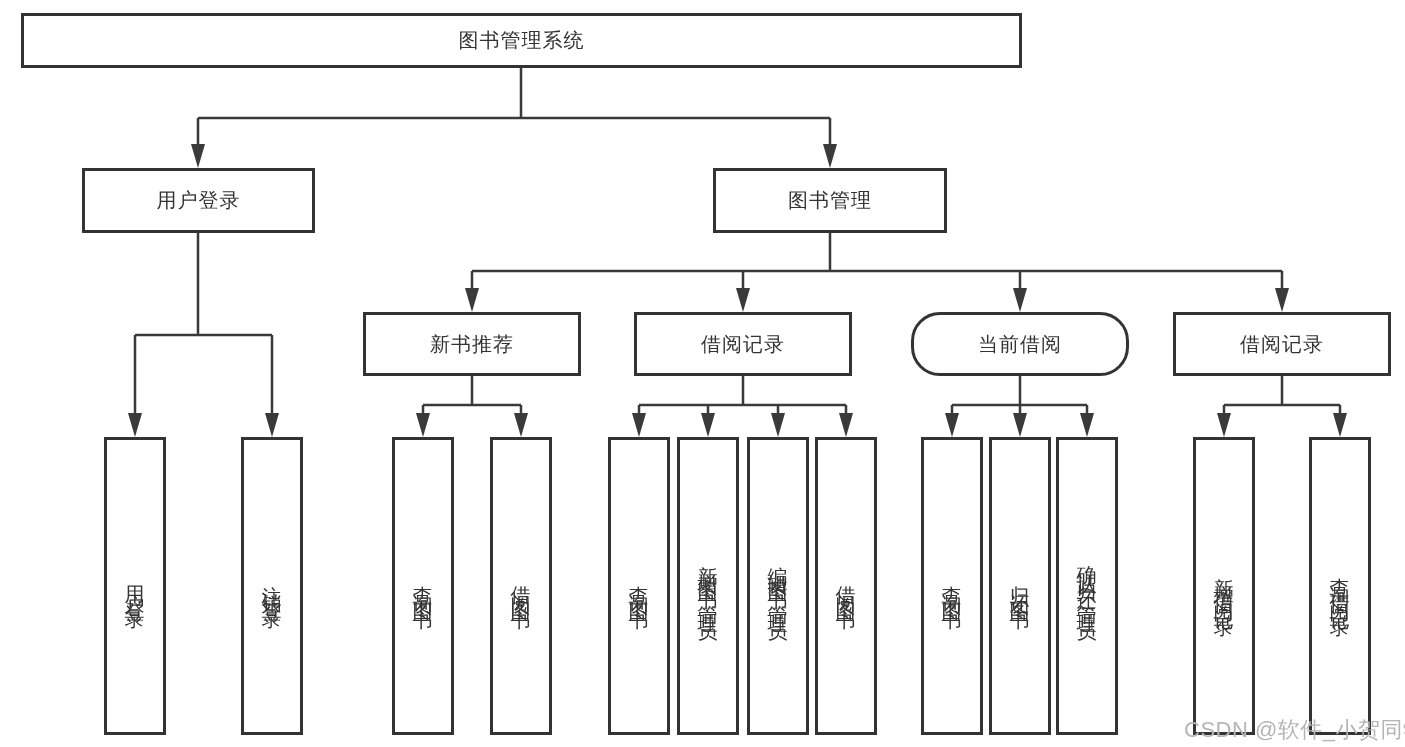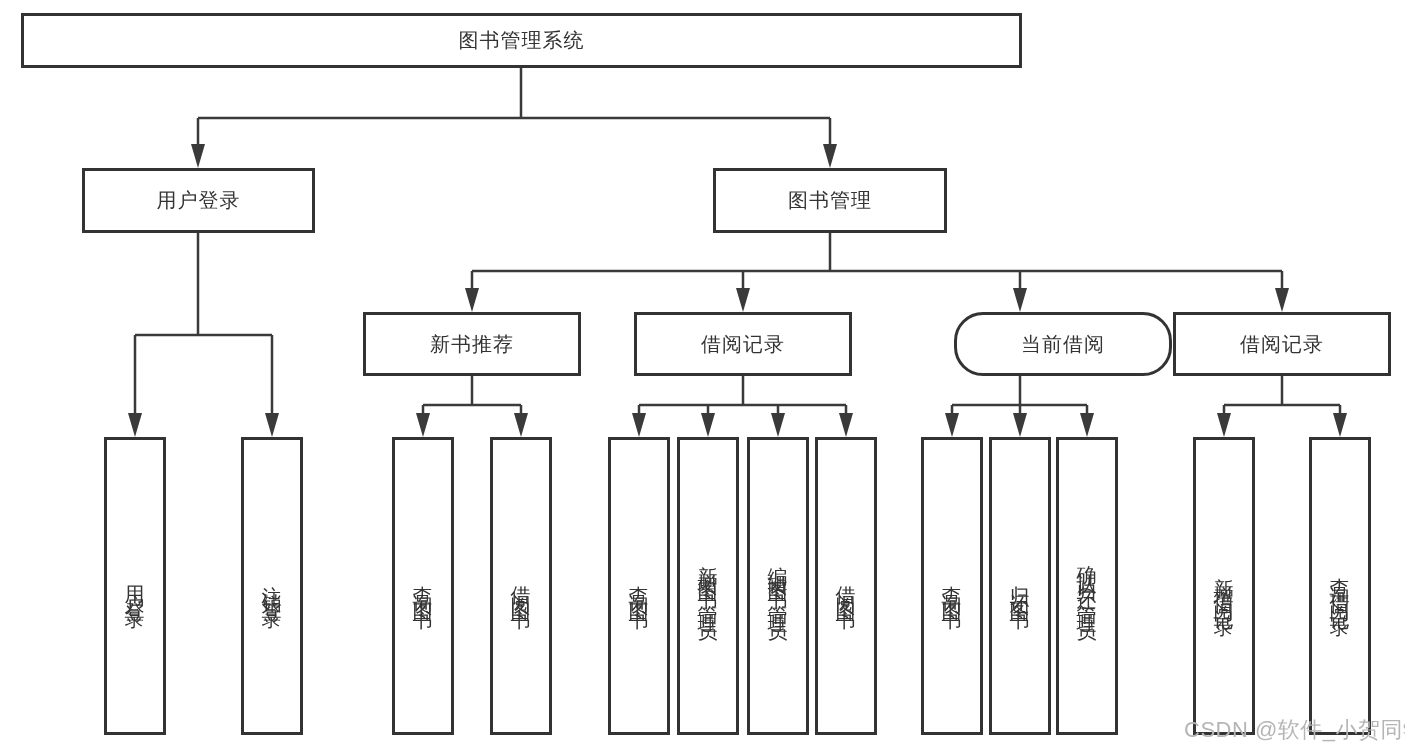--- a/index.html
+++ b/index.html
@@ -107,21 +107,21 @@
   <div class="box" style="left:713px; top:168px; width:234px; height:65px;">
     <span class="h-label">图书管理</span>
   </div>
 
   <div class="box" style="left:363px; top:312px; width:218px; height:64px;">
     <span class="h-label">新书推荐</span>
   </div>
   <div class="box" style="left:634px; top:312px; width:218px; height:64px;">
     <span class="h-label">借阅记录</span>
   </div>
-  <div class="box" style="left:954px; top:312px; width:218px; height:64px;border-radius:29px;">
+  <div class="box" style="left:911px; top:312px; width:218px; height:64px;border-radius:29px;">
     <span class="h-label">当前借阅</span>
   </div>
   <div class="box" style="left:1173px; top:312px; width:218px; height:64px;">
     <span class="h-label">借阅记录</span>
   </div>
 
   <div class="box leaf" style="left:104px; top:437px; width:62px; height:298px;">
     <span class="v-label">用户登录</span>
   </div>
   <div class="box leaf" style="left:241px; top:437px; width:62px; height:298px;">

